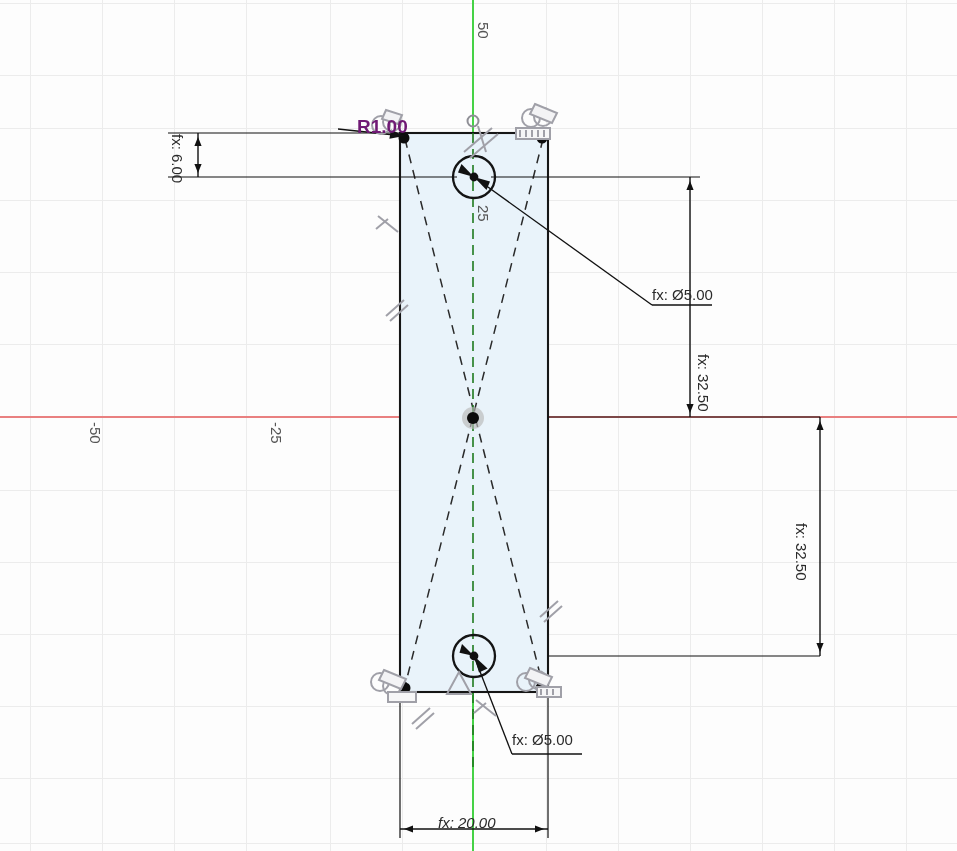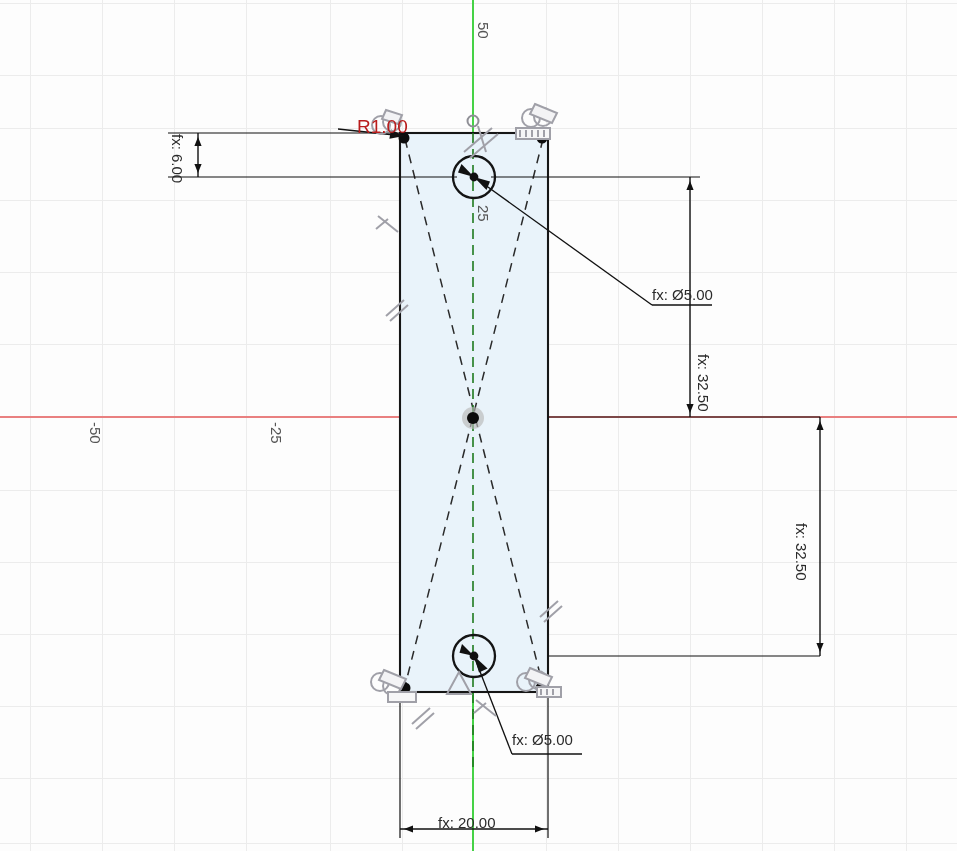--- a/index.html
+++ b/index.html
@@ -18,21 +18,21 @@
   .lbl {
     position: absolute;
     font-family: "Liberation Sans", sans-serif;
     white-space: nowrap;
     color: #333333;
     user-select: none;
   }
   .lbl-rot { transform-origin: left top; }
   .dim-text { font-size: 15px; color: #2b2b2b; }
   .tick-text { font-size: 15px; color: #555555; }
-  .radius-text { font-size: 19px; color: #b91c1c; }
+  .radius-text { font-size: 19px; color: #701a75; font-weight: bold; }
 </style>
 </head>
 <body>
 
 <div id="canvas-root">
 
   <svg id="sketch-svg" width="957" height="851" viewBox="0 0 957 851">
 
     <g>
       <g stroke="#ececec" stroke-width="1" shape-rendering="crispEdges">
@@ -241,17 +241,17 @@
   <div class="lbl dim-text lbl-rot" style="left:186px; top:134px; transform:rotate(90deg);">fx: 6.00</div>
 
   <div class="lbl dim-text" style="left:652px; top:286px;">fx: Ø5.00</div>
 
   <div class="lbl dim-text lbl-rot" style="left:712px; top:354px; transform:rotate(90deg);">fx: 32.50</div>
 
   <div class="lbl dim-text lbl-rot" style="left:810px; top:523px; transform:rotate(90deg);">fx: 32.50</div>
 
   <div class="lbl dim-text" style="left:512px; top:731px;">fx: Ø5.00</div>
 
-  <div class="lbl dim-text" style="left:438px; top:814px;">fx: 20.00</div>
+  <div class="lbl dim-text" style="left:438px; top:814px;font-style:italic;">fx: 20.00</div>
 
   <div class="lbl radius-text" style="left:357px; top:116px;">R1.00</div>
 
 </div>
 
 </body></html>

